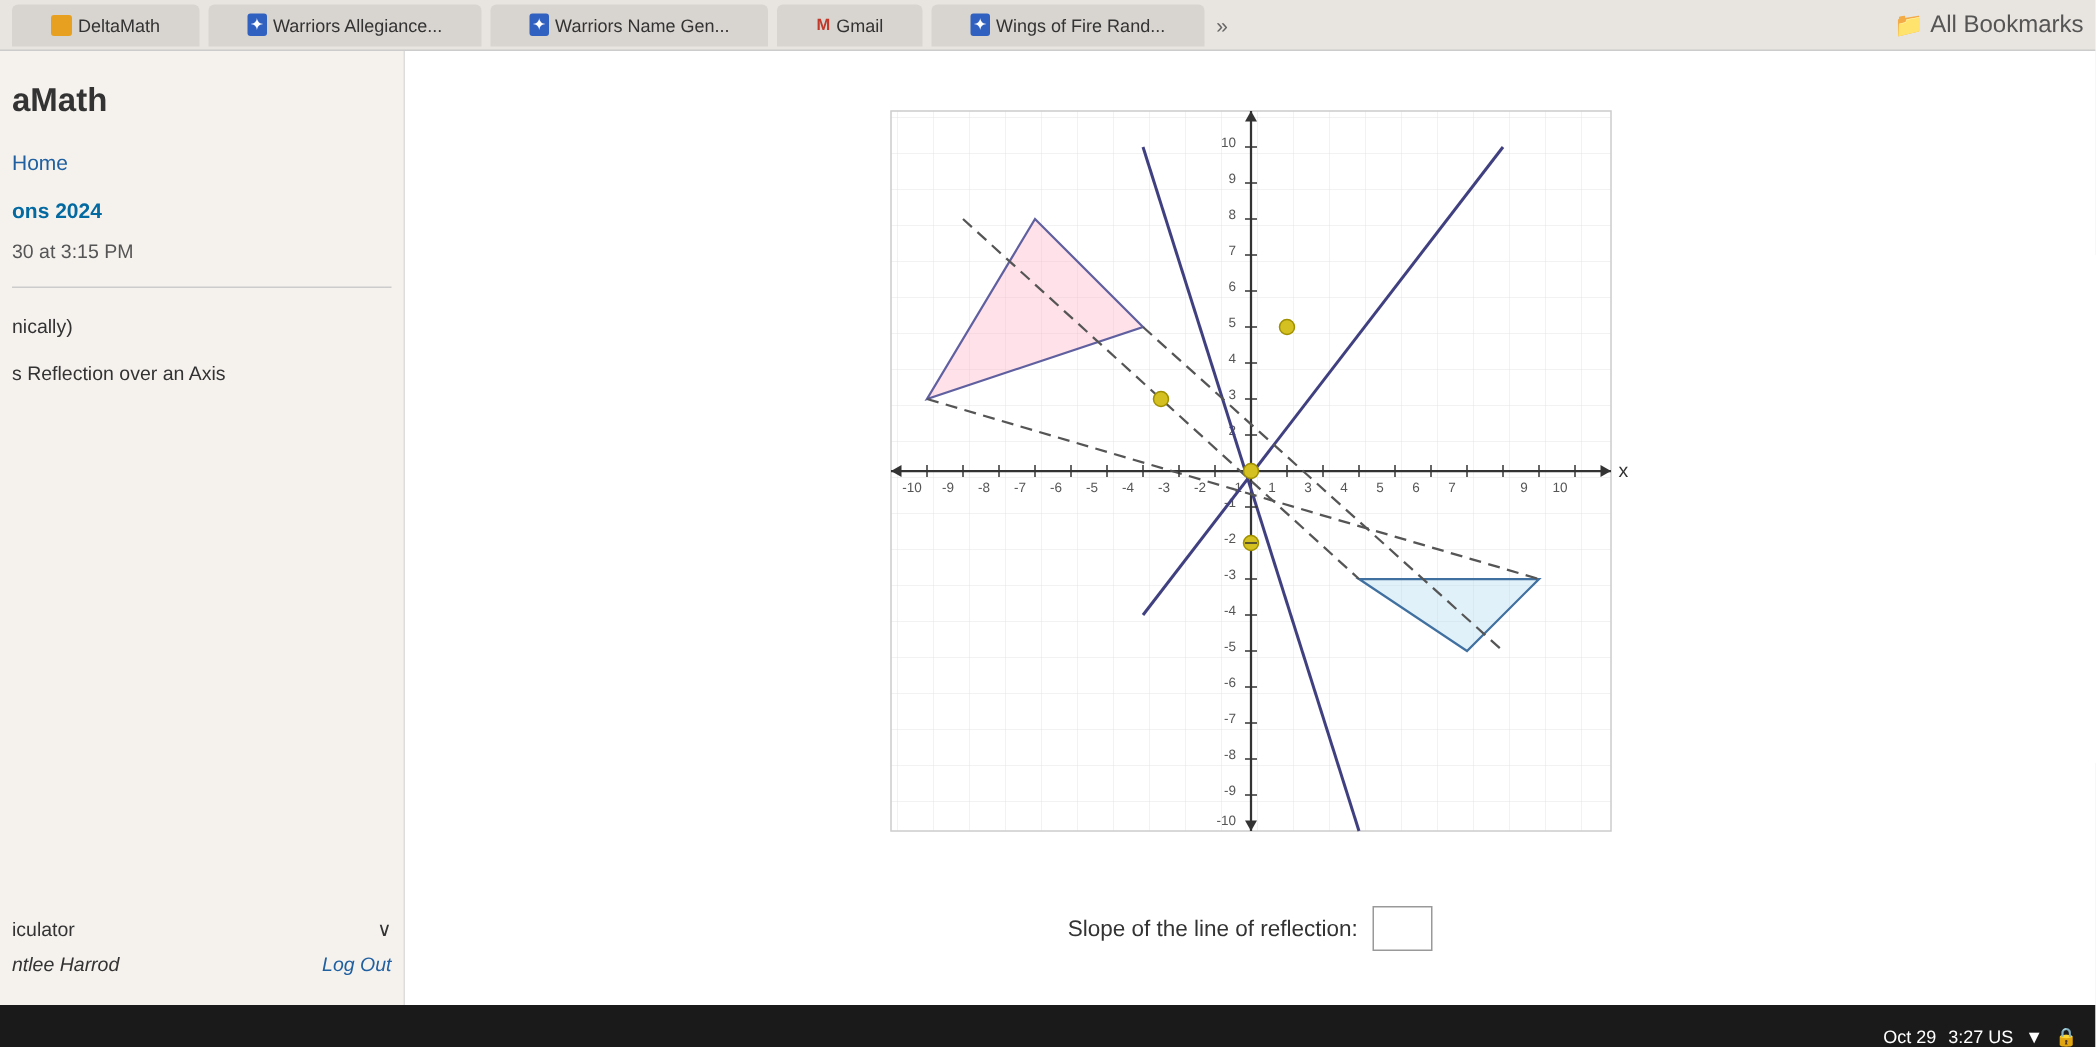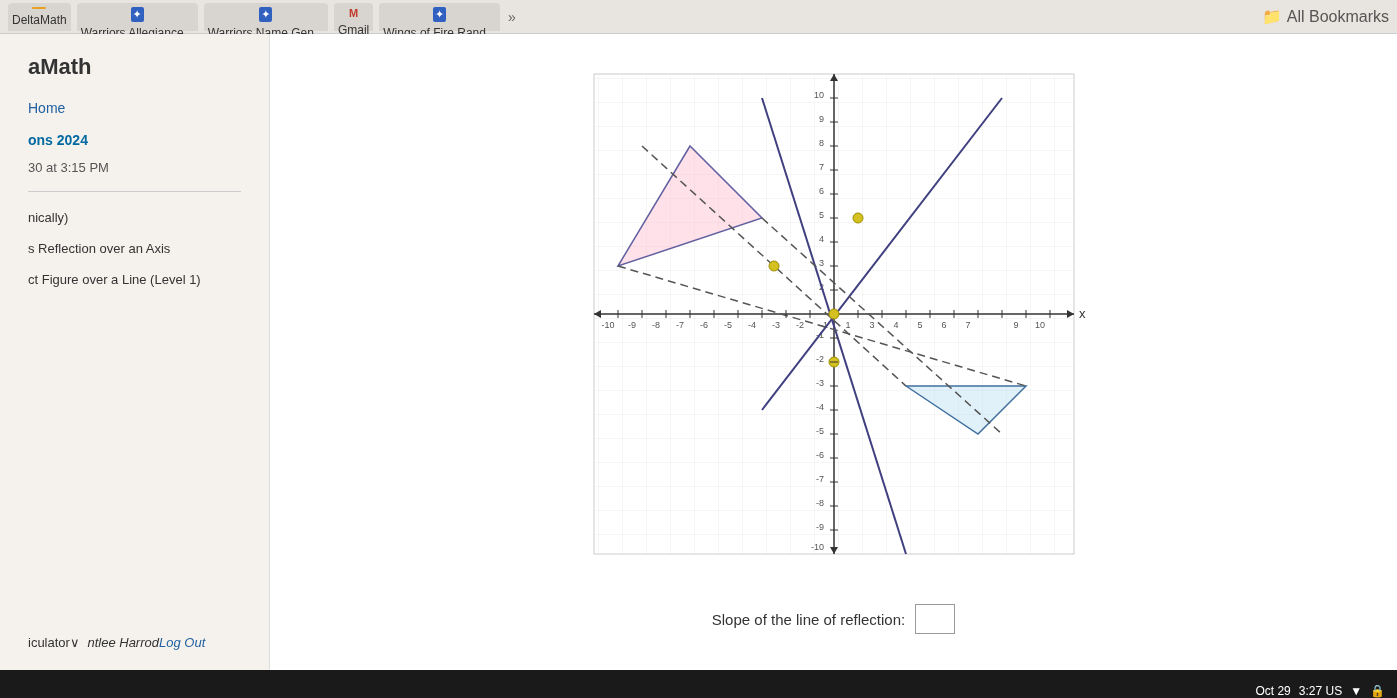--- a/index.html
+++ b/index.html
@@ -13,47 +13,46 @@
       align-items: center;
       padding: 0 8px;
       gap: 6px;
       border-bottom: 1px solid #ccc;
       flex-shrink: 0;
     }
     .tab {
       display: flex;
       align-items: center;
       gap: 4px;
-      padding: 4px 4px;
+      padding: 4px 26px;
       background: #d8d4cf;
       border-radius: 4px 4px 0 0;
       font-size: 12px;
       cursor: pointer;
       white-space: nowrap;
       color: #333;
       height: 28px;
-      flex-direction: column;
     }
     .tab-icon { width: 14px; height: 14px; display: inline-block; border-radius: 2px; }
     .tab-icon.orange { background: #e8a020; }
     .chevron-right { color: #666; font-size: 14px; margin: 0 2px; }
     .all-bookmarks { display: flex; align-items: center; gap: 4px; margin-left: auto; color: #555; cursor: pointer; }
 
     
     .main-content {
       display: flex;
       flex: 1;
       overflow: hidden;
     }
 
     
     .sidebar {
       width: 270px;
       background: #f5f2ee;
-      padding: 20px 28px;
+      padding: 20px 8px;
       flex-shrink: 0;
       border-right: 1px solid #ddd;
       display: flex;
       flex-direction: column;
       gap: 12px;
     }
     .sidebar-title {
       font-size: 22px;
       font-weight: bold;
       color: #333;
@@ -86,21 +85,21 @@
       cursor: pointer;
       padding: 2px 0;
     }
     .sidebar-item.active {
       color: #1a56b0;
       font-weight: bold;
     }
     .sidebar-bottom {
       margin-top: auto;
       display: flex;
-      flex-direction: row;
+      flex-direction: column;
       gap: 8px;
     }
     .sidebar-calculator {
       display: flex;
       justify-content: space-between;
       align-items: center;
       font-size: 13px;
       color: #333;
       cursor: pointer;
     }
@@ -202,21 +201,20 @@
 <div class="main-content">
 
   <div class="sidebar">
     <div class="sidebar-title">aMath</div>
     <a class="sidebar-link">Home</a>
     <div class="sidebar-section-title">ons 2024</div>
     <div class="sidebar-date">30 at 3:15 PM</div>
     <hr class="sidebar-divider">
     <div class="sidebar-item">nically)</div>
     <div class="sidebar-item">s Reflection over an Axis</div>
-    <div class="sidebar-item">ct Figure over a Line (Level 1)</div>
     <div class="sidebar-bottom">
       <div class="sidebar-calculator">
         <span>iculator</span>
         <span>∨</span>
       </div>
       <div class="sidebar-user">
         <span class="sidebar-user-name">ntlee Harrod</span>
         <a class="logout-link">Log Out</a>
       </div>
     </div>

